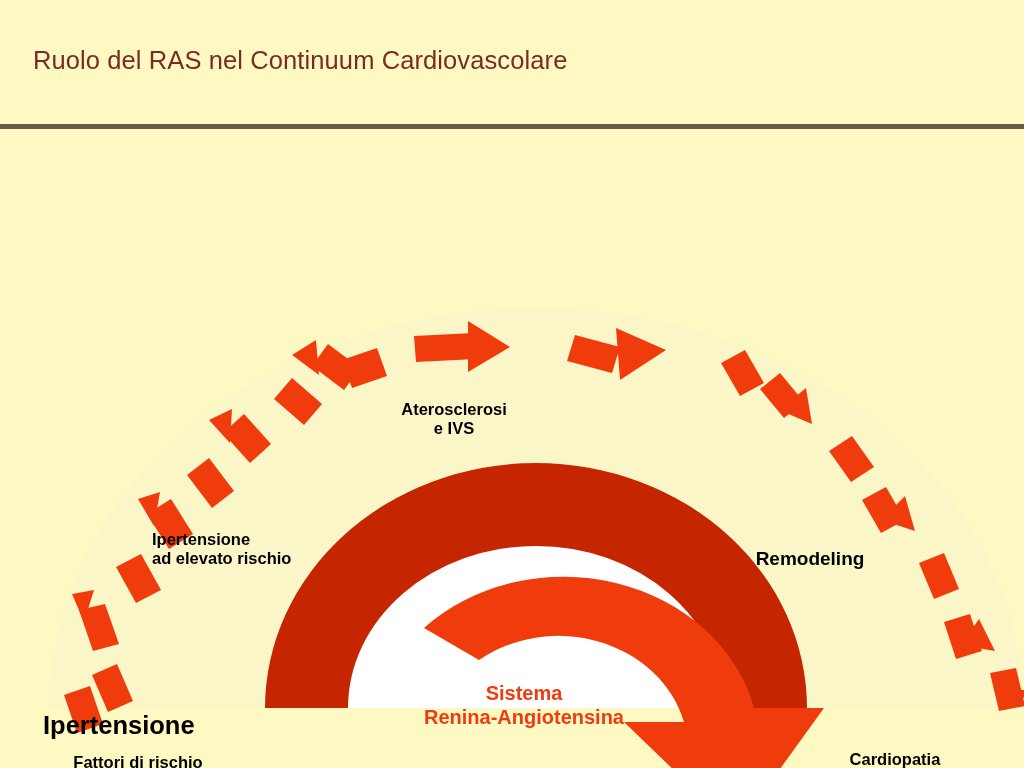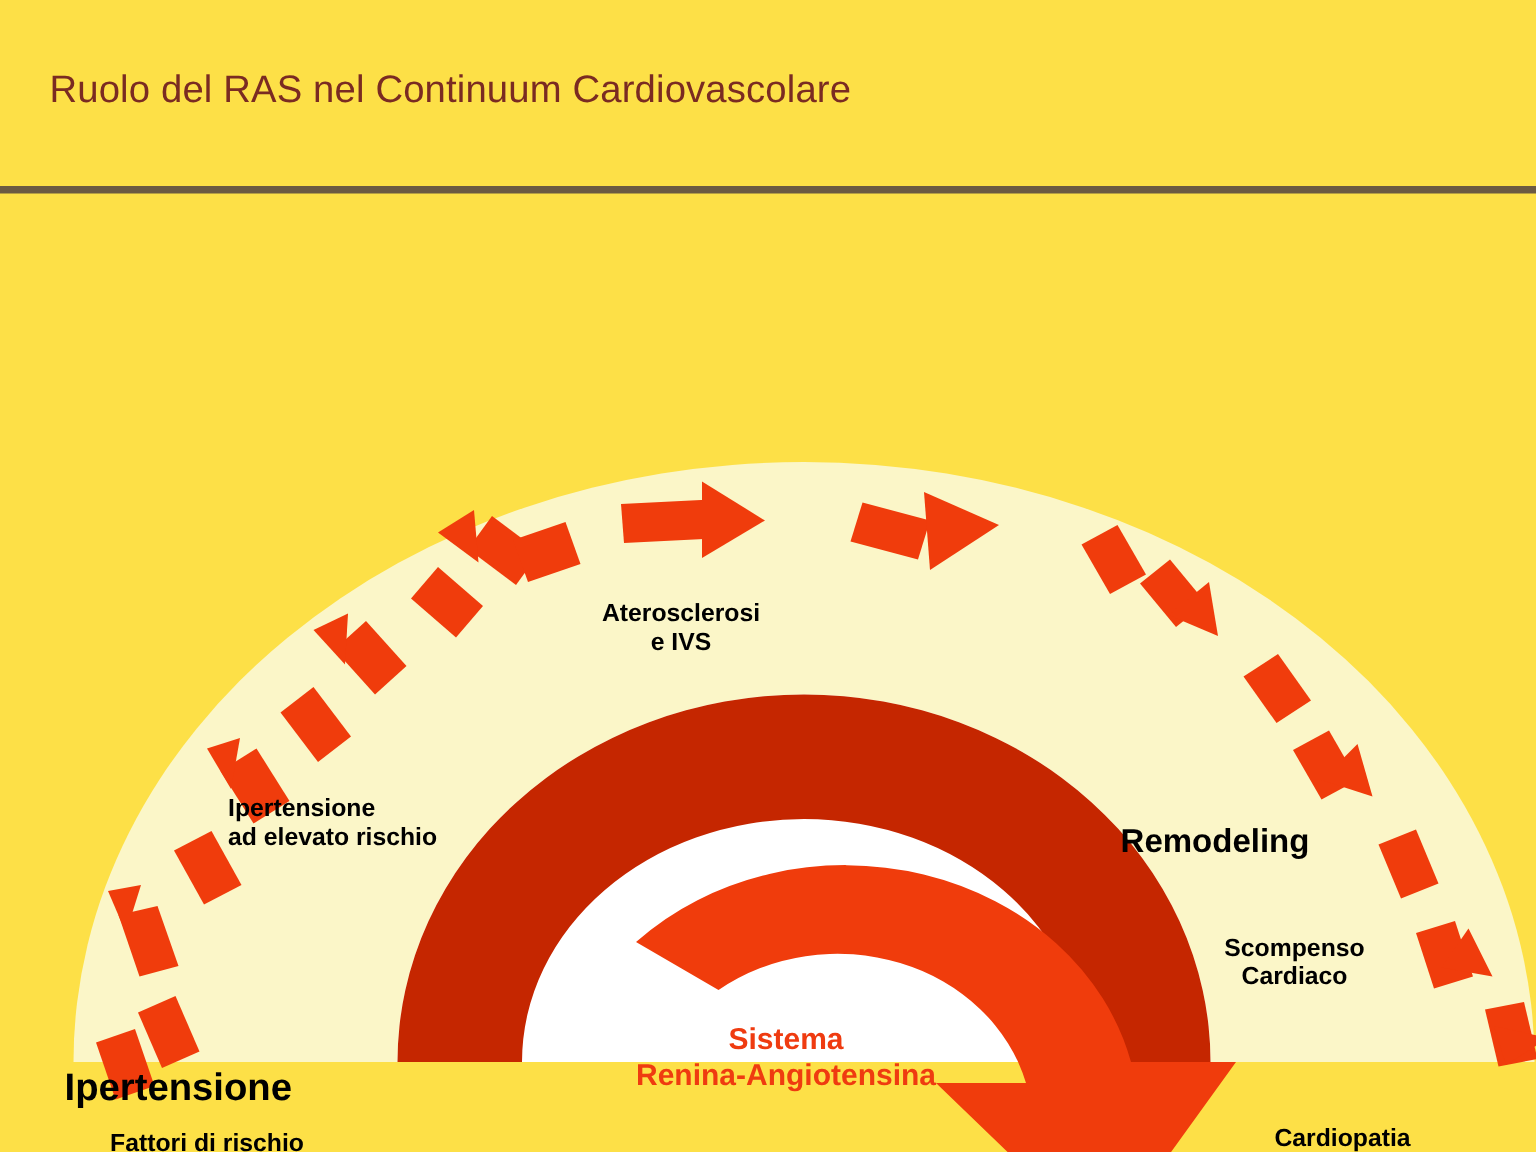--- a/index.html
+++ b/index.html
@@ -11,21 +11,21 @@
     width: 1024px;
     height: 768px;
     font-family: "Liberation Sans", sans-serif;
     position: relative;
     overflow: hidden;
   }
 
   #slide {
     position: absolute;
     inset: 0;
-    background: #fde047;
+    background: #fef9c3;
   }
 
   #slide-title {
     position: absolute;
     left: 33px;
     top: 46px;
     font-size: 25.5px;
     color: #7a2b22;
     letter-spacing: 0.1px;
     white-space: nowrap;
@@ -57,21 +57,21 @@
     position: absolute;
     font-weight: bold;
     color: #000000;
     text-align: center;
     line-height: 1.17;
     white-space: pre-line;
   }
 
   #lbl-atero      { left: 374px; top: 270px; width: 160px; font-size: 16.5px; }
   #lbl-infarto    { left: 604px; top: 315px; width: 128px; font-size: 16.5px; }
-  #lbl-remodeling { left: 742px; top: 418px; width: 136px; font-size: 22px; }
+  #lbl-remodeling { left: 742px; top: 418px; width: 136px; font-size: 19px; }
   #lbl-scompenso  { left: 780px; top: 493px; width: 166px; font-size: 16.5px; }
   #lbl-cardiopatia{ left: 820px; top: 620px; width: 150px; font-size: 16.5px; }
   #lbl-iperteso-r { left: 152px; top: 400px; width: 200px; font-size: 16.5px; text-align: left; }
   #lbl-fattori    { left: 40px; top: 623px; width: 196px; font-size: 16.5px; }
 
   #lbl-ipertensione {
     position: absolute;
     left: 43px;
     top: 581px;
     width: 210px;
@@ -159,22 +159,20 @@
         <path d="M 937 515 l 34 6 l -16 -32 Z"></path>
 
         <path d="M 966 543 l 26 -5 l 9 38 l -26 5 Z"></path>
         <path d="M 980 580 l 28 -18 l -36 -8 Z"></path>
       </g>
     </svg>
 
     <div class="lbl" id="lbl-atero">Aterosclerosi
 e IVS</div>
     <div class="lbl" id="lbl-remodeling">Remodeling</div>
-    <div class="lbl" id="lbl-scompenso">Scompenso
-Cardiaco</div>
     <div class="lbl" id="lbl-cardiopatia">Cardiopatia
 terminale e
 Morte</div>
     <div class="lbl" id="lbl-iperteso-r">Ipertensione
 ad elevato rischio</div>
     <div id="lbl-ipertensione">Ipertensione</div>
     <div class="lbl" id="lbl-fattori">Fattori di rischio
 IGT</div>
     <div id="lbl-ras">Sistema
 Renina-Angiotensina</div>

